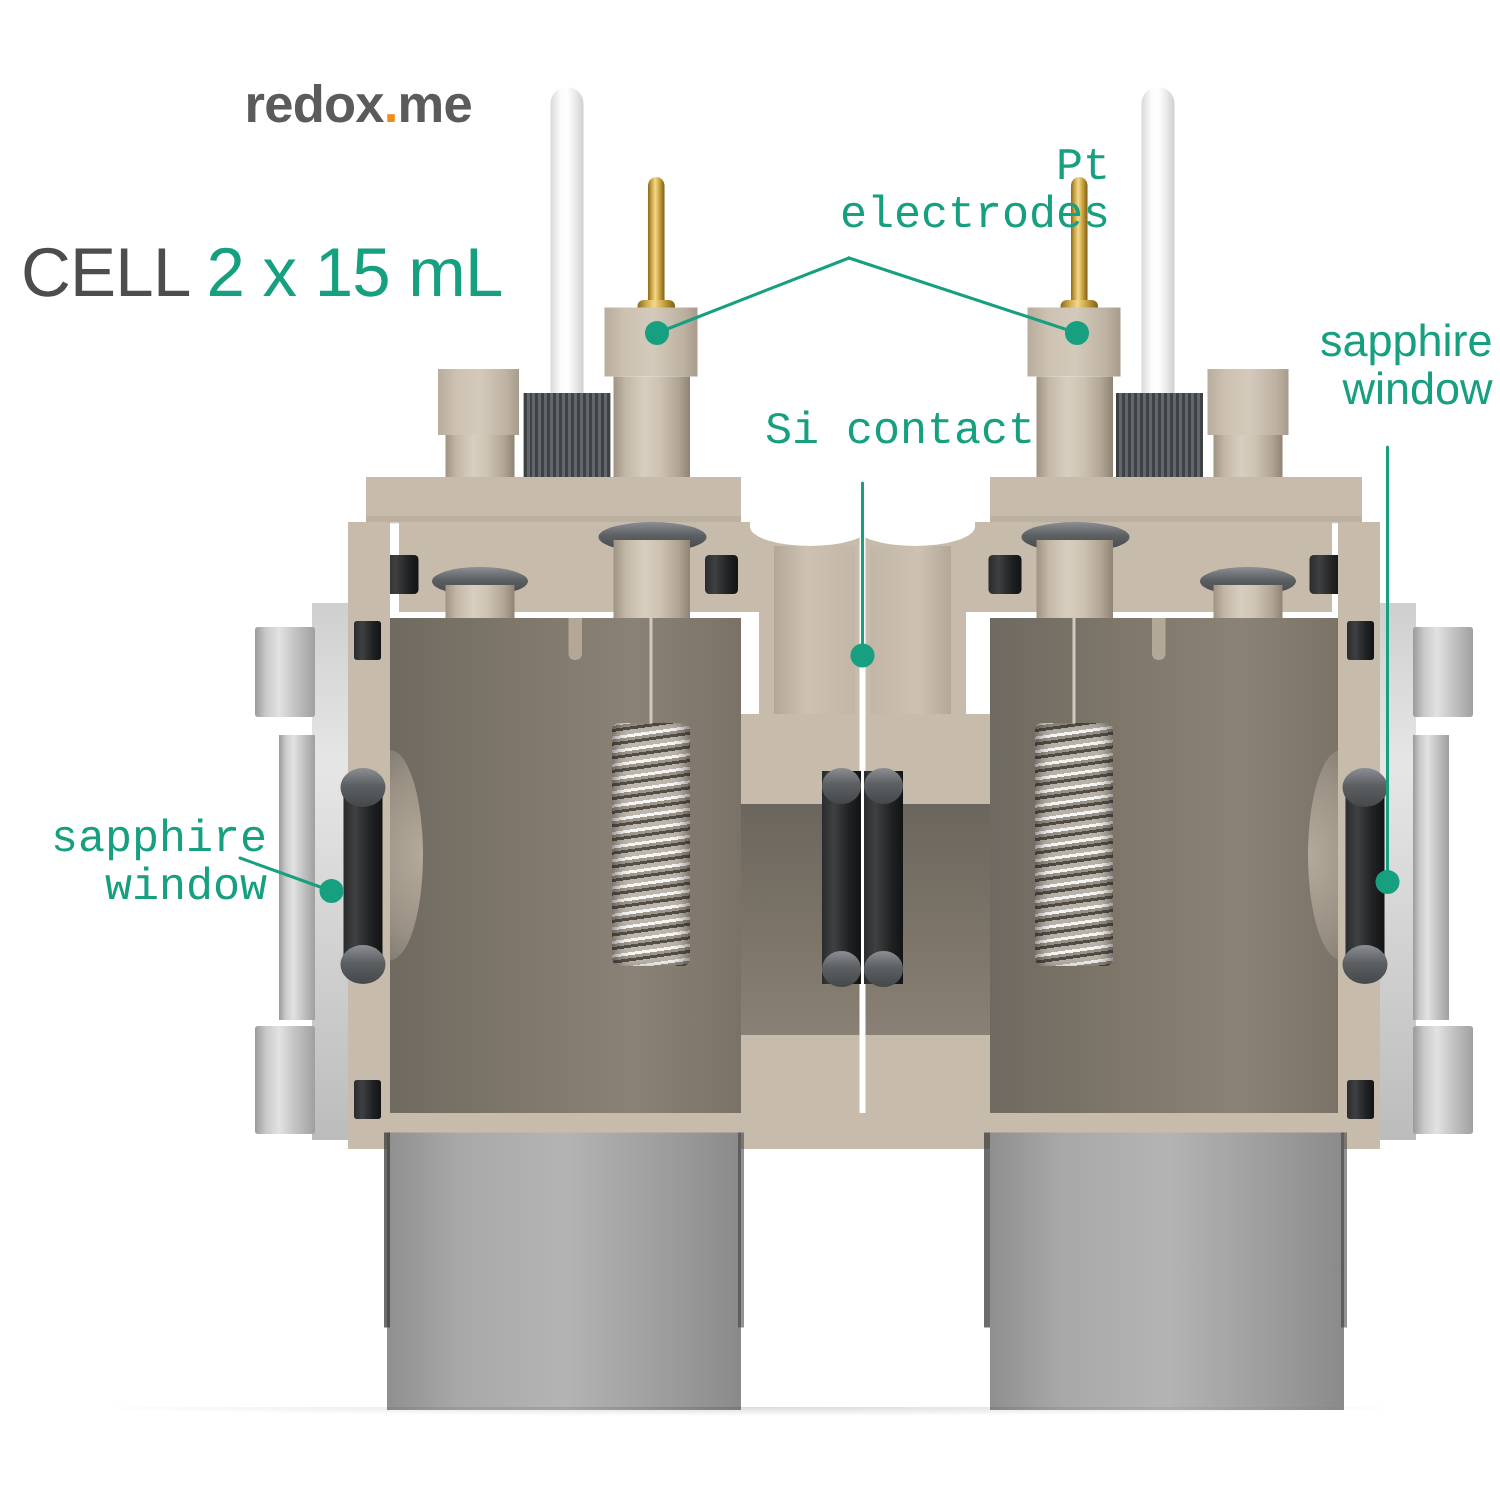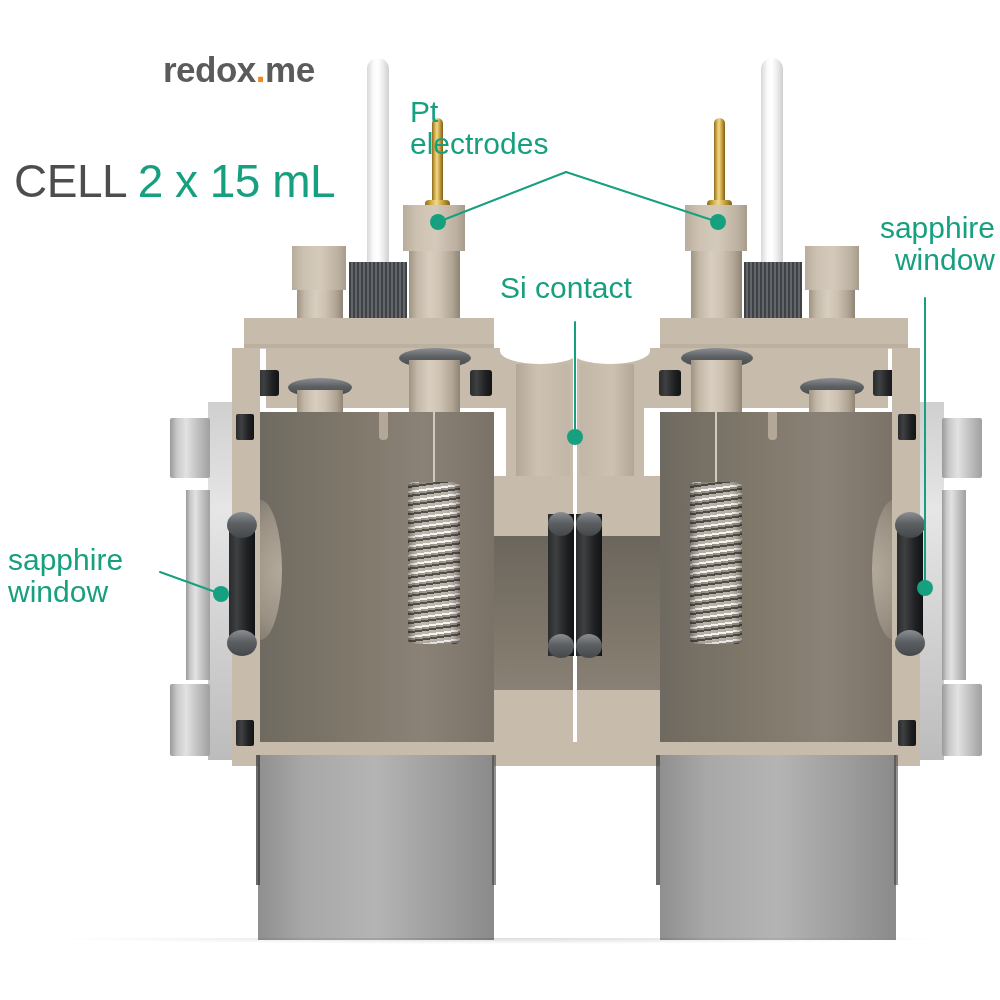--- a/index.html
+++ b/index.html
@@ -14,21 +14,21 @@
   #logo .dot{color:#f08a1c;}
   #title1{position:absolute;left:14px;top:96px;font-size:46px;color:#4d4d4d;
           letter-spacing:-0.5px;line-height:1;white-space:nowrap;}
   #title2{position:absolute;left:14px;top:158px;font-size:46px;color:#4d4d4d;
           letter-spacing:-0.5px;line-height:1;white-space:nowrap;}
   #title2 .accent{color:#17a080;}
 
   
   .callout{position:absolute;color:#17a080;font-size:30px;line-height:1.08;
            white-space:pre;z-index:60;}
-  .callout.ctr{text-align:left;}
+  .callout.ctr{text-align:right;font-family:Liberation Mono, monospace;}
   .callout.rgt{text-align:right;}
 
   svg.leaders{position:absolute;left:0;top:0;width:1000px;height:1000px;z-index:59;}
 
   
   .pc{position:absolute;}      
 
   
   .beige       {background:linear-gradient(90deg,#b8ac9c 0%,#cdc2b2 22%,#d4cabb 52%,#bdb1a1 85%,#a79b8b 100%);}
   .beige-flat  {background:#c7bcab;}
@@ -208,21 +208,21 @@
         <circle cx="718" cy="222" r="8"></circle>
         <circle cx="575" cy="437" r="8"></circle>
         <circle cx="925" cy="588" r="8"></circle>
         <circle cx="221" cy="594" r="8"></circle>
       </g>
   </svg>
 
   <div class="callout ctr" style="left:410px;top:96px;width:330px;">Pt
 electrodes</div>
 
-  <div class="callout ctr" style="left:460px;top:272px;width:230px;margin-left:40px;">Si contact</div>
+  <div class="callout ctr" style="left:460px;top:272px;width:230px;">Si contact</div>
 
   <div class="callout rgt" style="left:692px;top:212px;width:303px;">sapphire
 window</div>
 
   <div class="callout ctr" style="left:8px;top:544px;width:170px;">sapphire
 window</div>
 
 </div>
 
 </body></html>

